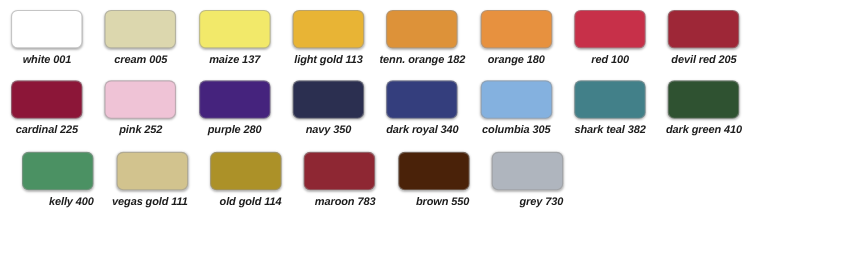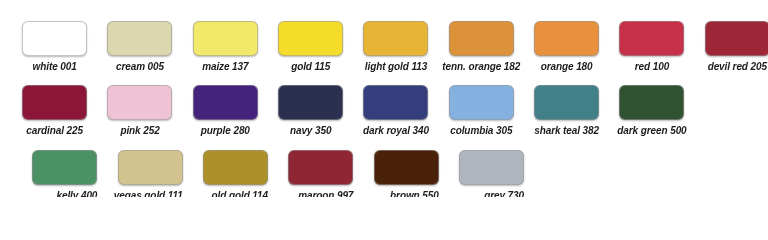--- a/index.html
+++ b/index.html
@@ -12,21 +12,21 @@
     background: #ffffff;
     font-family: "Liberation Sans", sans-serif;
     overflow: hidden;
   }
 
   #swatch-chart {
     width: 768px;
     height: 197px;
     background: #ffffff;
     position: relative;
-    padding: 12px;
+    padding: 0;
   }
 
   .swatch-row {
     display: flex;
     flex-direction: row;
     width: 768px;
     height: 64px;
     align-items: flex-start;
   }
   .swatch-row.row-3 { height: 69px; }
@@ -79,24 +79,20 @@
     </div>
     <div class="swatch-cell">
       <div class="swatch-chip" style="background-color: rgb(220, 215, 174);"></div>
       <div class="swatch-label">cream 005</div>
     </div>
     <div class="swatch-cell">
       <div class="swatch-chip" style="background-color: rgb(242, 233, 106);"></div>
       <div class="swatch-label">maize 137</div>
     </div>
     <div class="swatch-cell">
-      <div class="swatch-chip" style="background-color: rgb(245, 220, 43);"></div>
-      <div class="swatch-label">gold 115</div>
-    </div>
-    <div class="swatch-cell">
       <div class="swatch-chip" style="background-color: rgb(232, 180, 53);"></div>
       <div class="swatch-label">light gold 113</div>
     </div>
     <div class="swatch-cell">
       <div class="swatch-chip" style="background-color: rgb(221, 146, 57);"></div>
       <div class="swatch-label">tenn. orange 182</div>
     </div>
     <div class="swatch-cell">
       <div class="swatch-chip" style="background-color: rgb(231, 145, 63);"></div>
       <div class="swatch-label">orange 180</div>
@@ -135,40 +131,40 @@
     <div class="swatch-cell">
       <div class="swatch-chip" style="background-color: rgb(132, 177, 223);"></div>
       <div class="swatch-label">columbia 305</div>
     </div>
     <div class="swatch-cell">
       <div class="swatch-chip" style="background-color: rgb(66, 128, 137);"></div>
       <div class="swatch-label">shark teal 382</div>
     </div>
     <div class="swatch-cell">
       <div class="swatch-chip" style="background-color: rgb(47, 82, 49);"></div>
-      <div class="swatch-label">dark green 500</div>
+      <div class="swatch-label">dark green 410</div>
     </div>
   </div>
 
   <div class="swatch-row row-3">
     <div class="swatch-cell">
       <div class="swatch-chip" style="background-color: rgb(75, 145, 99);"></div>
       <div class="swatch-label">kelly 400</div>
     </div>
     <div class="swatch-cell">
       <div class="swatch-chip" style="background-color: rgb(210, 195, 142);"></div>
       <div class="swatch-label">vegas gold 111</div>
     </div>
     <div class="swatch-cell">
       <div class="swatch-chip" style="background-color: rgb(172, 145, 40);"></div>
       <div class="swatch-label">old gold 114</div>
     </div>
     <div class="swatch-cell">
       <div class="swatch-chip" style="background-color: rgb(142, 39, 51);"></div>
-      <div class="swatch-label">maroon 997</div>
+      <div class="swatch-label">maroon 783</div>
     </div>
     <div class="swatch-cell">
       <div class="swatch-chip" style="background-color: rgb(74, 34, 9);"></div>
       <div class="swatch-label">brown 550</div>
     </div>
     <div class="swatch-cell">
       <div class="swatch-chip" style="background-color: rgb(175, 181, 190);"></div>
       <div class="swatch-label">grey 730</div>
     </div>
     <div class="swatch-cell empty">

